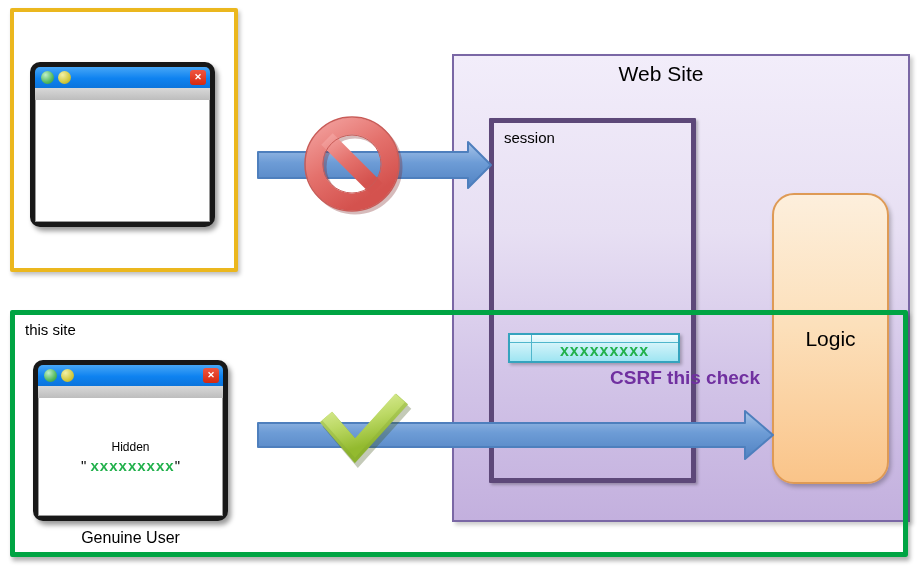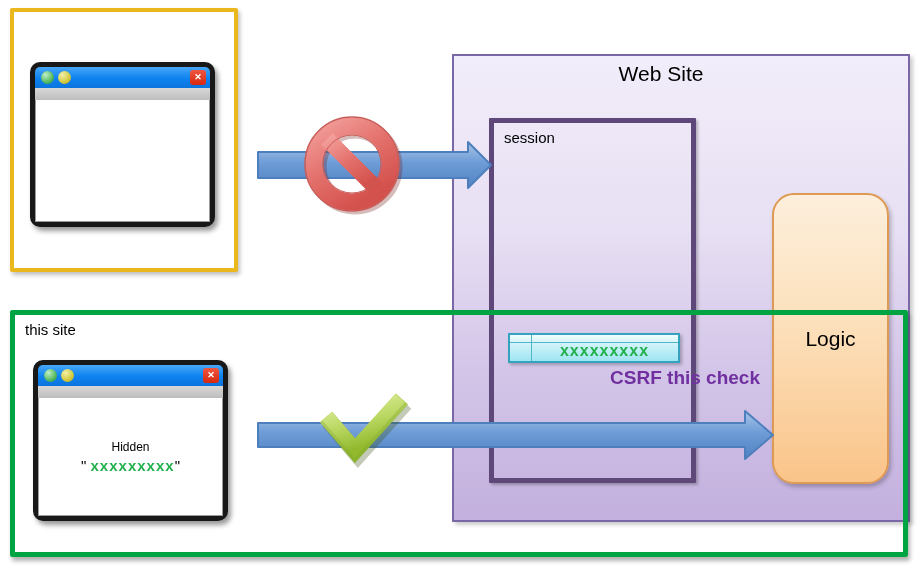--- a/index.html
+++ b/index.html
@@ -125,20 +125,21 @@
       <span class="win-dot green"></span>
       <span class="win-dot yellow"></span>
       <span class="win-close">✕</span>
     </div>
     <div class="win-strip"></div>
     <div class="win-content">
       <div class="hidden-label">Hidden</div>
       <div class="hidden-token-line"><span>"</span><span> </span><span class="token-green" style="color:#22B14C">xxxxxxxxx</span><span>"</span></div>
     </div>
   </div>
+  <div class="abs user-label genuine-user-label">Genuine User</div>
 
   <svg id="overlay" viewBox="0 0 917 582" xmlns="http://www.w3.org/2000/svg">
     <defs>
       <linearGradient id="blueGrad" x1="0" y1="0" x2="0" y2="1">
         <stop offset="0" stop-color="#A9C5E9"></stop>
         <stop offset="0.45" stop-color="#6D9CD6"></stop>
         <stop offset="1" stop-color="#5182C2"></stop>
       </linearGradient>
       <linearGradient id="redGrad" x1="0" y1="0" x2="0.6" y2="1">
         <stop offset="0" stop-color="#F29E9B"></stop>

